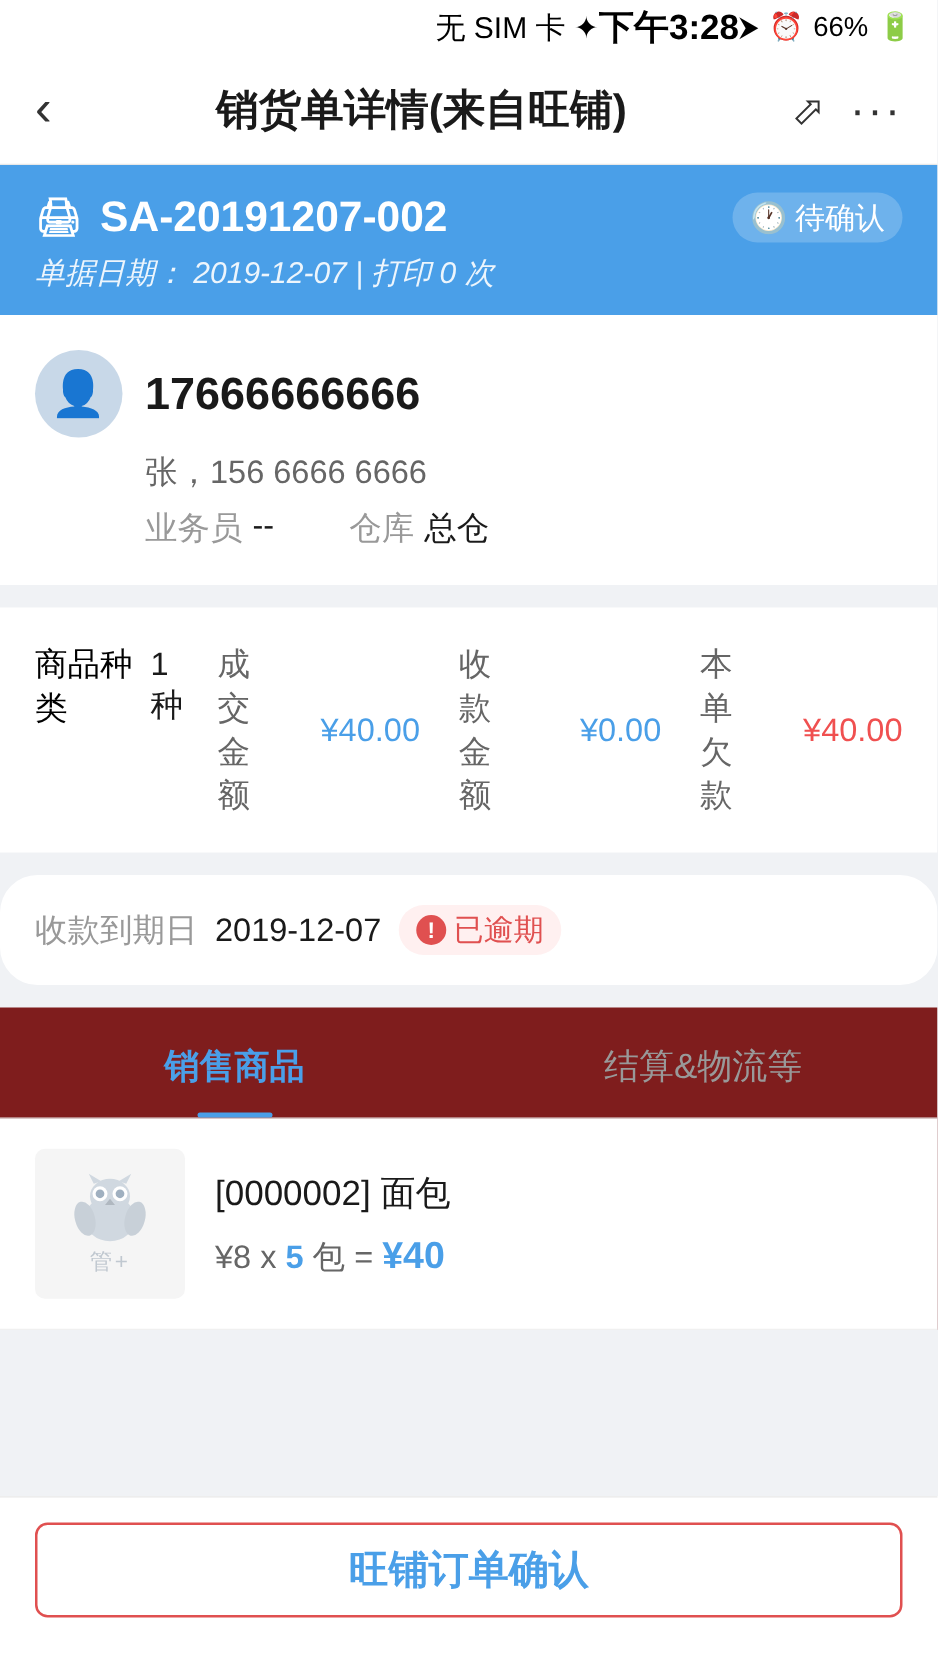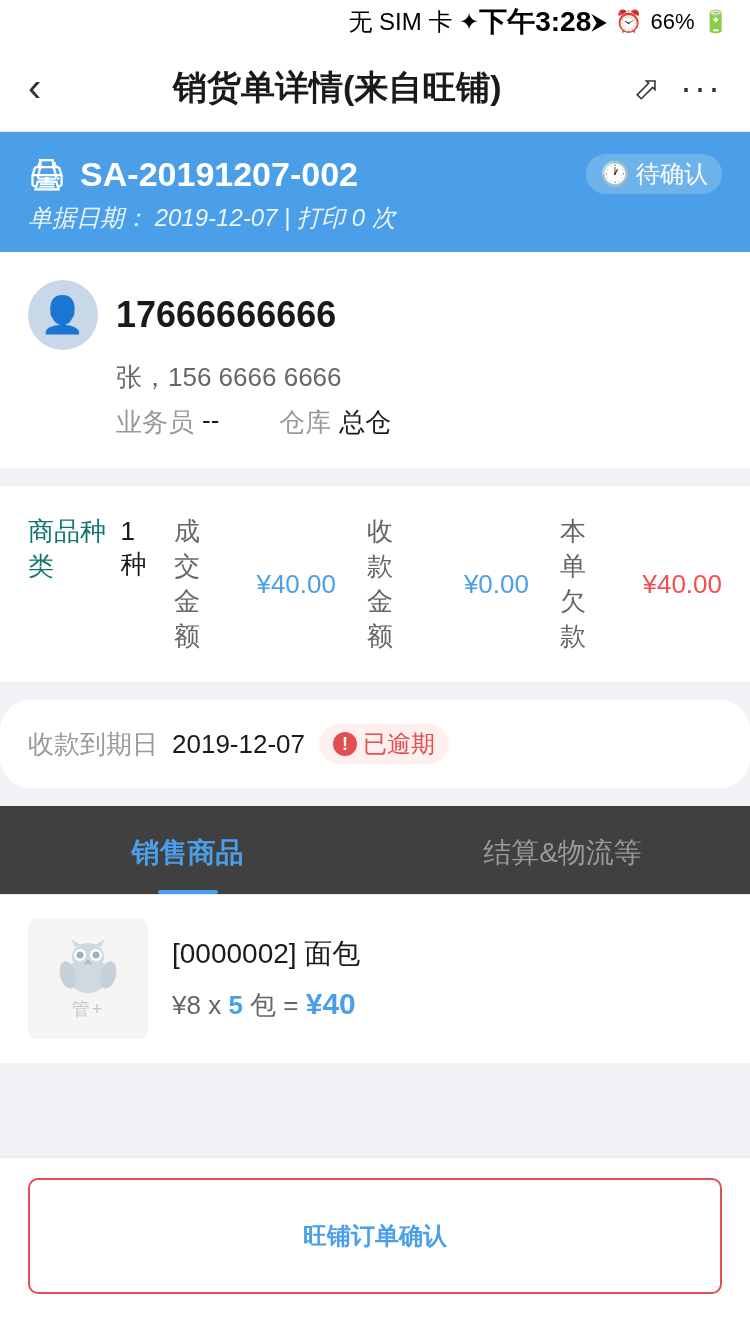--- a/index.html
+++ b/index.html
@@ -154,21 +154,21 @@
       justify-content: space-between;
       align-items: flex-start;
     }
     .summary-left {
       display: flex;
       align-items: center;
       gap: 14px;
       font-size: 26px;
       color: #666;
     }
-    .summary-kind-label { color: #0f766e; }
+    .summary-kind-label { color: #000000; }
     .summary-kind-value { color: #1a1a1a; font-weight: 500; }
     .summary-right {
       display: flex;
       flex-direction: row;
       gap: 8px;
       text-align: right;
     }
     .summary-item {
       display: flex;
       justify-content: flex-end;
@@ -213,21 +213,21 @@
       display: flex;
       align-items: center;
       justify-content: center;
       color: #fff;
       font-size: 18px;
       font-weight: 700;
     }
 
     
     .tabs-section {
-      background: #404040;
+      background: #7f1d1d;
       margin-bottom: 18px;
     }
     .tabs-row {
       display: flex;
       border-bottom: 1px solid #e8e8e8;
     }
     .tab-item {
       flex: 1;
       text-align: center;
       padding: 28px 0 22px;
@@ -305,25 +305,25 @@
       position: fixed;
       bottom: 0;
       left: 0;
       width: 750px;
       background: #fff;
       padding: 20px 28px 40px;
       border-top: 1px solid #e8e8e8;
     }
     .confirm-btn {
       width: 100%;
-      height: 116px;
+      height: 76px;
       border: 2px solid #e05050;
       background: #fff;
       color: #4a9fe8;
-      font-size: 24px;
+      font-size: 32px;
       font-weight: 600;
       border-radius: 10px;
       cursor: pointer;
       display: flex;
       align-items: center;
       justify-content: center;
       border-color: #e05050;
       text-align: center;
     }
   </style>

